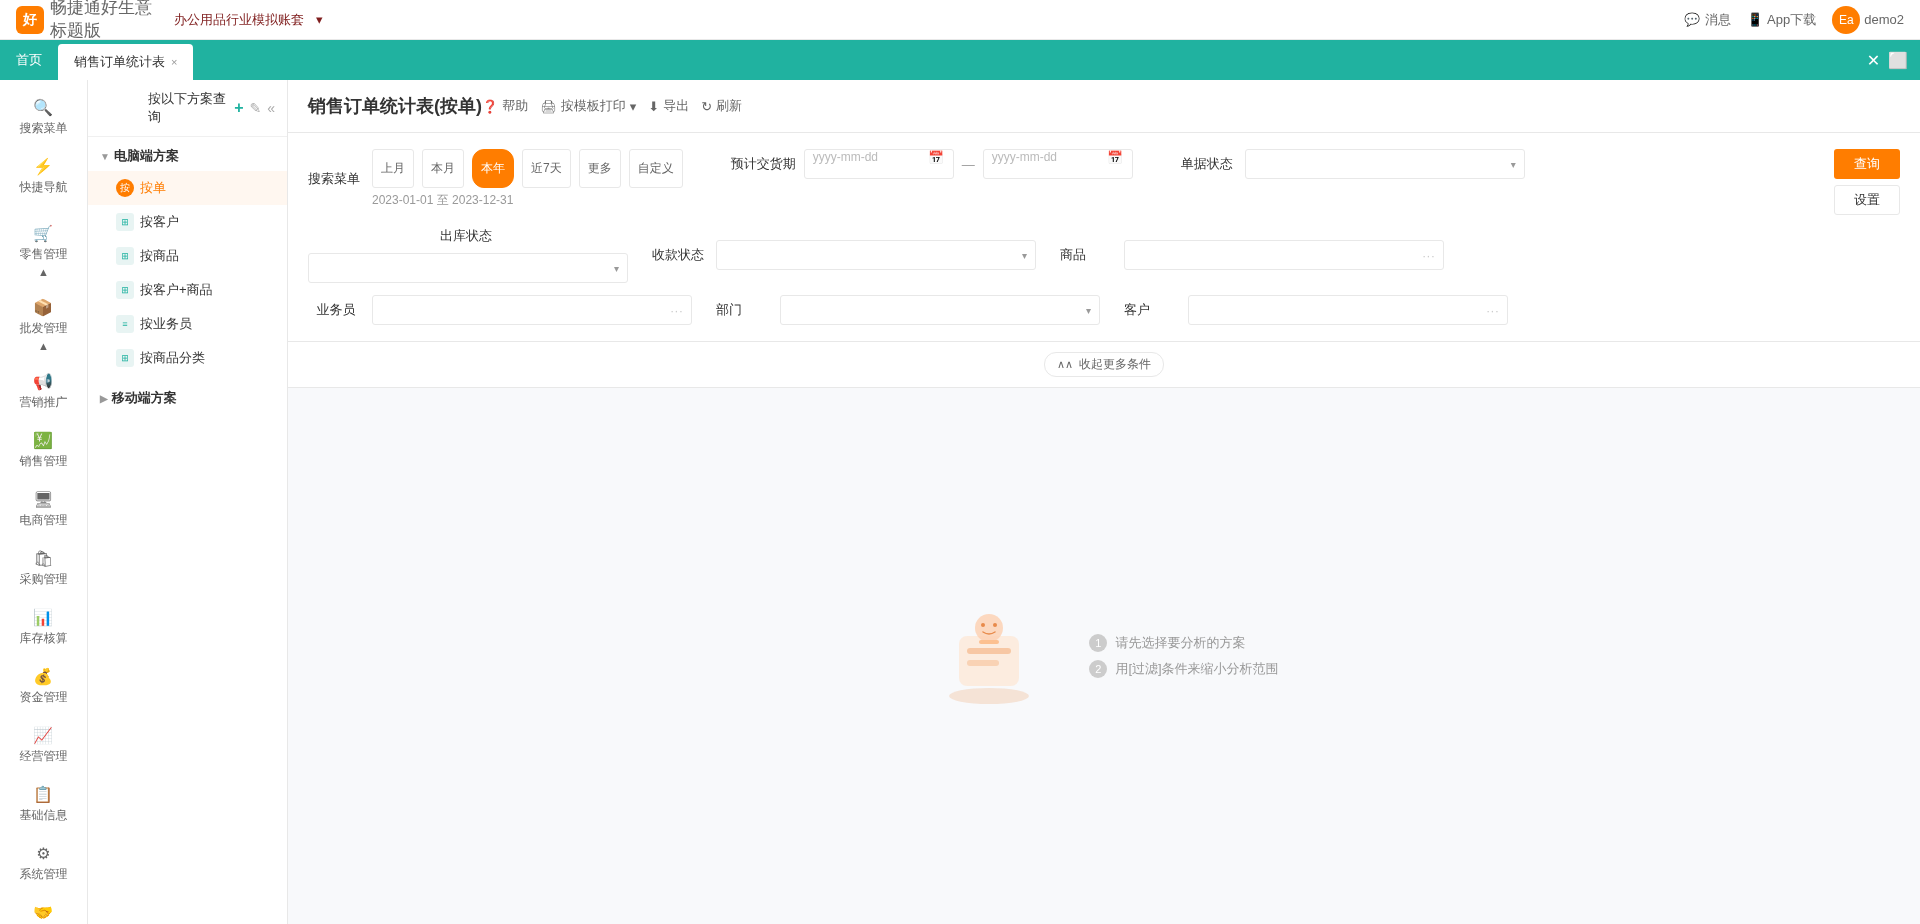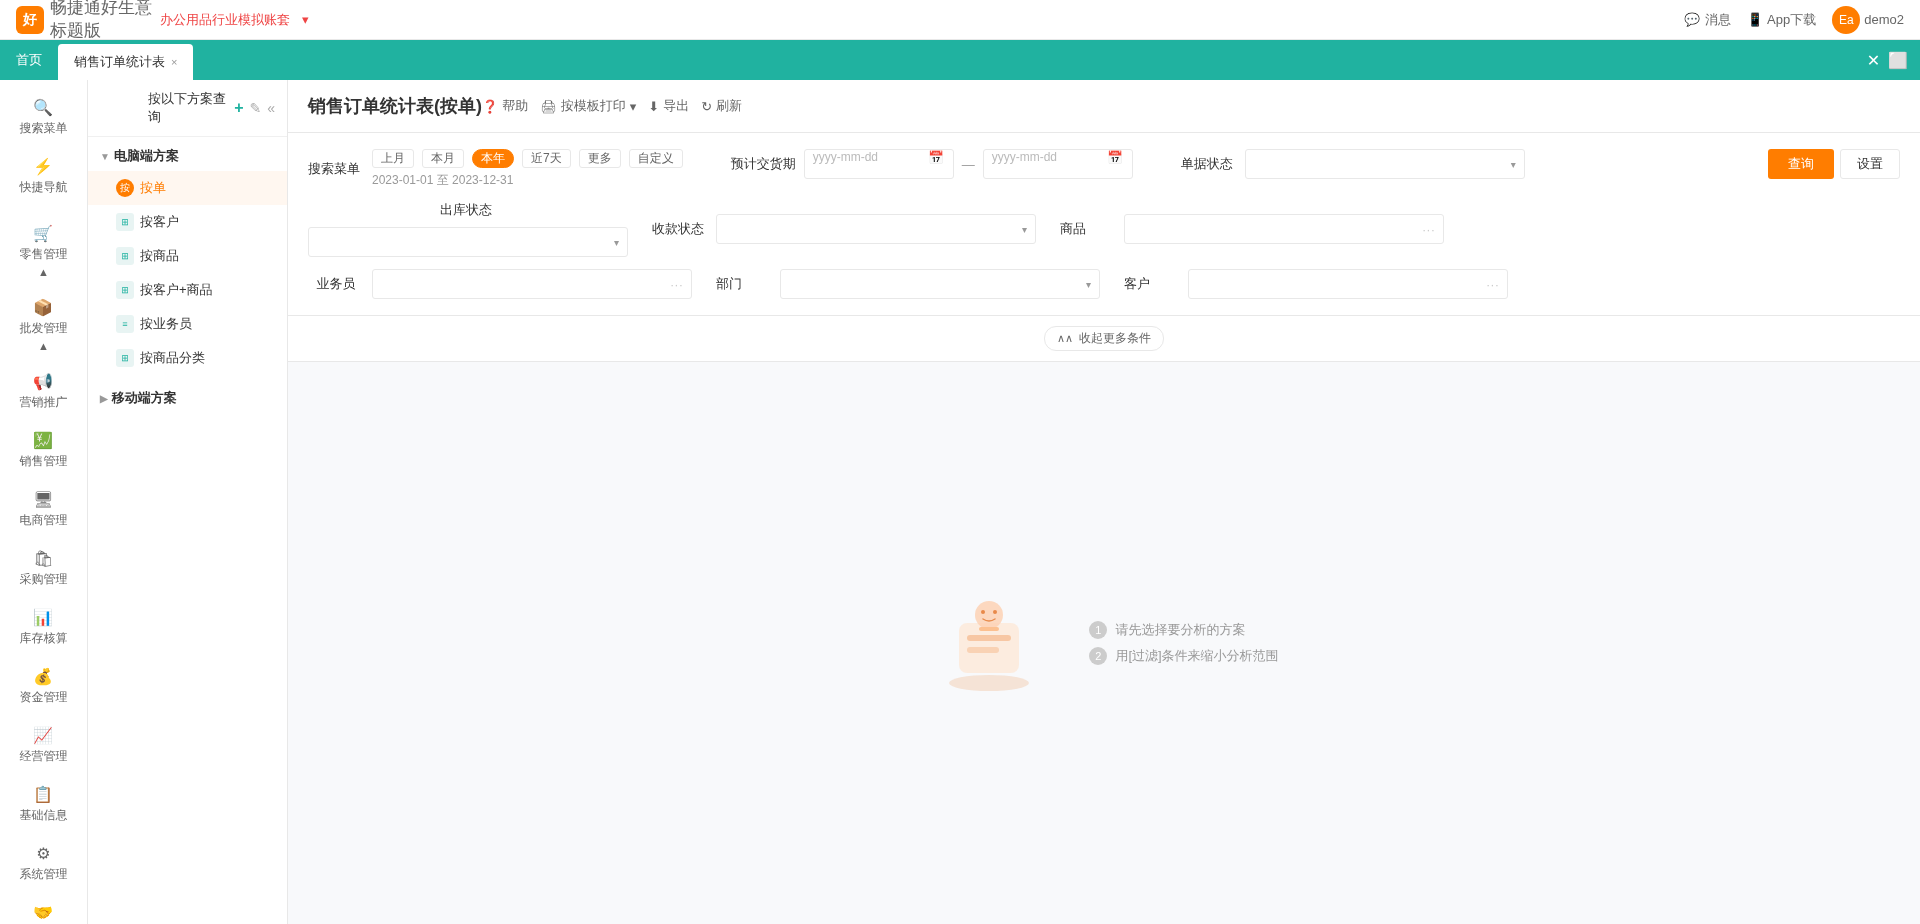--- a/index.html
+++ b/index.html
@@ -4,21 +4,21 @@
   <style>
     * { margin: 0; padding: 0; box-sizing: border-box; }
     body { font-family: "Microsoft YaHei", "PingFang SC", sans-serif; font-size: 13px; background: #f0f2f5; color: #333; width: 1920px; min-height: 924px; overflow-x: hidden; }
 
     
     .top-bar { height: 40px; background: #fff; display: flex; align-items: center; justify-content: space-between; padding: 0 16px; border-bottom: 1px solid #e8e8e8; }
     .top-bar-left { display: flex; align-items: center; gap: 8px; }
     .logo-area { display: flex; align-items: center; gap: 6px; }
     .logo-icon { width: 28px; height: 28px; background: #ff7d00; border-radius: 6px; display: flex; align-items: center; justify-content: center; color: white; font-size: 14px; font-weight: bold; }
     .logo-text { font-size: 17px; color: #666; line-height: 1.3; }
-    .top-bar-title { color: #ef4444; font-size: 13px; display: flex; align-items: center; gap: 12px; }
+    .top-bar-title { color: #7f1d1d; font-size: 13px; display: flex; align-items: center; gap: 12px; margin-left: 14px; }
     .top-bar-right { display: flex; align-items: center; gap: 16px; color: #666; font-size: 13px; }
     .top-bar-right-item { display: flex; align-items: center; gap: 4px; cursor: pointer; }
     .avatar { width: 28px; height: 28px; border-radius: 50%; background: #ff7d00; display: flex; align-items: center; justify-content: center; color: white; font-size: 12px; }
 
     
     .tab-bar { height: 40px; background: #20b2a0; display: flex; padding: 0 0; }
     .tab-item { height: 40px; display: flex; align-items: center; padding: 0 16px; cursor: pointer; color: rgba(255,255,255,0.85); font-size: 13px; gap: 6px; }
     .tab-item.active { background: #fff; color: #333; border-radius: 4px 4px 0 0; margin-top: 4px; height: 36px; }
     .tab-home { color: #fff; }
     .tab-close { font-size: 11px; color: #999; cursor: pointer; }
@@ -57,29 +57,29 @@
     
     .page-header { background: #fff; padding: 14px 20px 0; border-bottom: 1px solid #e8e8e8; display: flex; align-items: center; }
     .page-title { font-size: 18px; font-weight: bold; color: #333; padding-bottom: 14px; }
     .page-actions { display: flex; align-items: center; gap: 12px; padding-bottom: 14px; color: #666; font-size: 13px; }
     .page-action-item { display: flex; align-items: center; gap: 4px; cursor: pointer; }
 
     
     .filter-area { background: #fff; padding: 16px 20px; border-bottom: 1px solid #e8e8e8; }
     .filter-label { font-size: 13px; color: #333; white-space: nowrap; min-width: 56px; }
     .filter-date-group { display: flex; align-items: center; gap: 8px; }
-    .date-btn { padding: 0 8px; border: 1px solid #e8e8e8; border-radius: 3px; font-size: 12px; cursor: pointer; color: #666; background: #fff; }
+    .date-btn { padding: 10px 8px; border: 1px solid #e8e8e8; border-radius: 3px; font-size: 12px; cursor: pointer; color: #666; background: #fff; }
     .date-btn.active { background: #ff7d00; color: #fff; border-color: #ff7d00; border-radius: 12px; }
     .filter-select { width: 220px; height: 30px; border: 1px solid #e8e8e8; border-radius: 3px; padding: 0 8px; font-size: 13px; color: #333; background: #fff; display: flex; align-items: center; justify-content: space-between; cursor: pointer; position: relative; }
     .filter-dots { color: #ccc; cursor: pointer; }
     .filter-date-input { width: 150px; height: 30px; border: 1px solid #e8e8e8; border-radius: 3px; padding: 0 8px; font-size: 13px; color: #bbb; background: #fff; display: flex; gap: 4px; }
     .filter-date-sep { color: #999; }
 
     
-    .query-buttons { display: flex; flex-direction: row; gap: 6px; margin-left: 16px; }
+    .query-buttons { display: flex; flex-direction: column; gap: 6px; margin-left: 16px; }
     .btn-query { background: #ff7d00; color: #fff; border: none; border-radius: 3px; padding: 6px 20px; font-size: 13px; cursor: pointer; white-space: nowrap; }
     .btn-setting { background: #fff; color: #333; border: 1px solid #e8e8e8; border-radius: 3px; padding: 5px 16px; font-size: 13px; cursor: pointer; white-space: nowrap; }
 
     
     .collapse-bar { display: flex; justify-content: center; align-items: center; padding: 10px; background: #fff; border-bottom: 1px solid #e8e8e8; cursor: pointer; }
     .collapse-btn { display: flex; align-items: center; gap: 6px; color: #666; font-size: 12px; border: 1px solid #e8e8e8; border-radius: 12px; padding: 3px 12px; }
 
     
     .empty-state { flex: 1; display: flex; flex-direction: column; align-items: center; justify-content: center; gap: 16px; background: #f8f9fb; }
     .empty-tips { display: flex; flex-direction: column; gap: 8px; }

